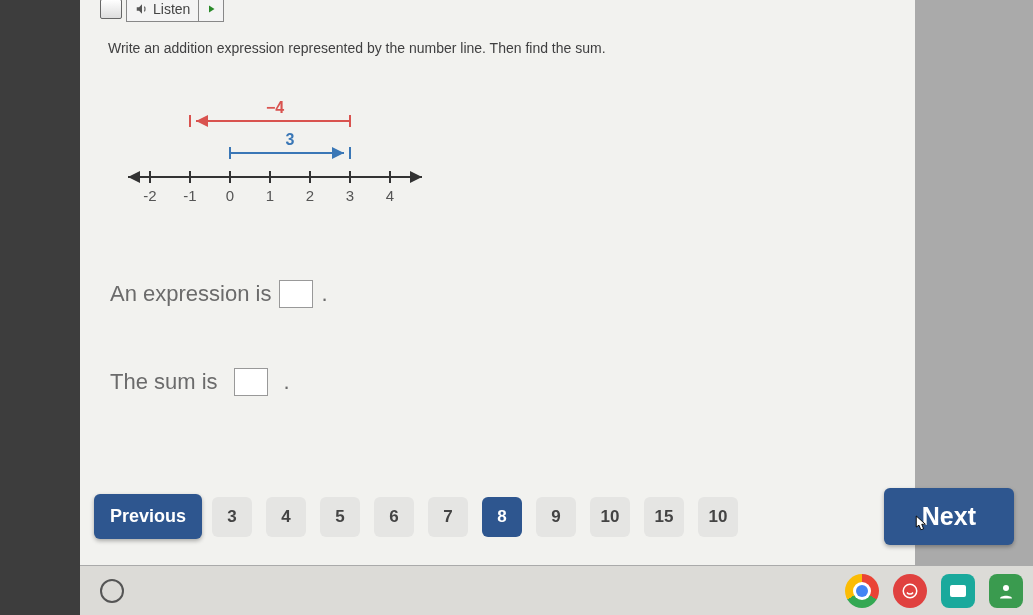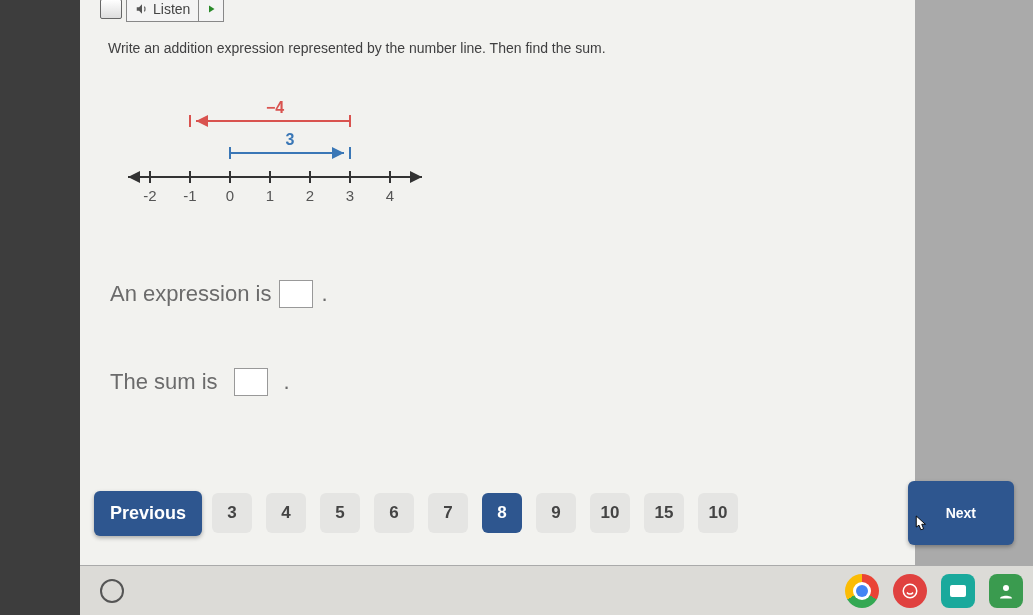--- a/index.html
+++ b/index.html
@@ -15,21 +15,21 @@
     .question { position:absolute; left:28px; top:40px; font-size:14px; color:#404041; }
 
     .nl-wrap { position:absolute; left:30px; top:95px; width:330px; height:120px; }
 
     .answer1 { position:absolute; left:30px; top:280px; font-size:22px; color:#6b6b6b; display:flex; align-items:center; gap:8px;}
     .answer2 { position:absolute; left:30px; top:368px; font-size:22px; color:#6b6b6b; display:flex; align-items:center; gap:16px;text-align:center;}
     .blank { width:34px; height:28px; background:#fff; border:1px solid #999; display:inline-block; }
 
     .pager { position:absolute; left:14px; bottom:70px; width:920px; display:flex; align-items:center; gap:10px; }
     .nav-btn { background:#2e568f; color:#fff; font-size:18px; font-weight:bold; border:none; border-radius:6px; padding:12px 16px; box-shadow:0 2px 4px rgba(0,0,0,.3); cursor:pointer;}
-    .nav-btn.next { margin-left:auto; padding:24px 38px; font-size:14px;}
+    .nav-btn.next { margin-left:auto; padding:14px 38px; font-size:25px;}
     .pg { width:40px; height:40px; border-radius:6px; display:flex; align-items:center; justify-content:center; font-size:17px; font-weight:bold; color:#444; background:#e5e5e3; cursor:pointer;}
     .pg.current { background:#2e568f; color:#fff; }
 
     .taskbar { position:absolute; left:0; bottom:0; width:953px; height:50px; background:#dcdbd7; border-top:1px solid #aaa; display:flex; align-items:center; }
     .start-circle { width:24px; height:24px; border:2px solid #555; border-radius:50%; margin-left:20px; }
     .tray { margin-left:auto; margin-right:10px; display:flex; gap:14px; align-items:center;}
     .tray-icon { width:34px; height:34px; border-radius:50%; }
 
     .cursor { position:absolute; left:828px; top:514px; pointer-events:none; z-index:99;}
   </style>

